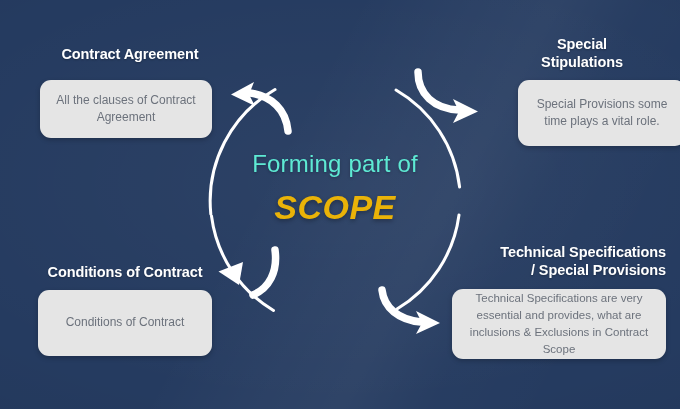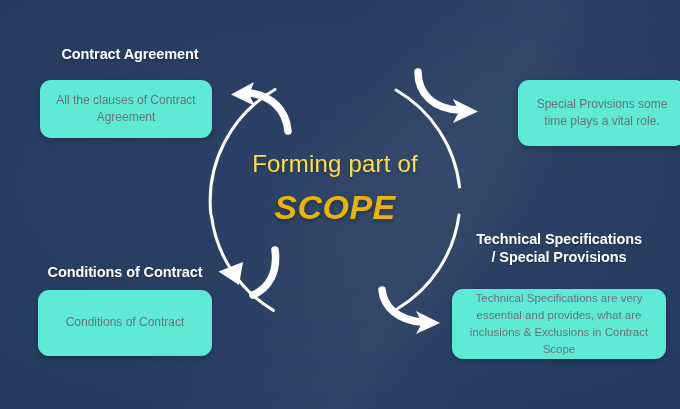--- a/index.html
+++ b/index.html
@@ -56,26 +56,26 @@
     font-weight: 700;
     font-size: 14.5px;
     line-height: 1.24;
     letter-spacing: -0.1px;
     white-space: pre-line;
     text-shadow: 0 1px 2px rgba(0,0,0,0.28);
   }
   #h-contract      { left: 40px;  top: 46px;  width: 180px; text-align: center; }
   #h-stipulations  { left: 498px; top: 36px;  width: 168px; text-align: center; }
   #h-conditions    { left: 30px;  top: 264px; width: 190px; text-align: center; }
-  #h-technical     { left: 452px; top: 231px; width: 214px; text-align: center; }
+  #h-technical     { left: 452px; top: 244px; width: 214px; text-align: right; }
 
   
   .card {
     position: absolute;
-    background: #5eead4;
+    background: #e5e5e5;
     border-radius: 11px;
     box-shadow: 0 2px 5px rgba(0,0,0,0.22);
     display: flex;
     align-items: center;
     justify-content: center;
     box-sizing: border-box;
   }
   .card p {
     margin: 0;
     color: #6c727c;
@@ -94,21 +94,21 @@
   #center-wrap {
     position: absolute;
     left: 210px;
     top: 150px;
     width: 250px;
     text-align: center;
     pointer-events: none;
   }
   #center-line1 {
     display: block;
-    color: #fde047;
+    color: #5eead4;
     font-size: 24px;
     font-weight: 300;
     letter-spacing: 0.2px;
     text-shadow: 0 1px 3px rgba(0,0,0,0.25);
   }
   #center-line2 {
     display: block;
     margin-top: 10px;
     color: #eab308;
     font-size: 34px;
@@ -163,20 +163,22 @@
   <div id="center-wrap">
     <span id="center-line1">Forming part of</span>
     <span id="center-line2">SCOPE</span>
   </div>
 
   <div class="heading" id="h-contract">Contract Agreement</div>
   <div class="card" id="card-contract">
     <p>All the clauses of Contract Agreement</p>
   </div>
 
+  <div class="heading" id="h-stipulations">Special
+Stipulations</div>
   <div class="card" id="card-stipulations">
     <p>Special Provisions some time plays a vital role.</p>
   </div>
 
   <div class="heading" id="h-conditions">Conditions of Contract</div>
   <div class="card" id="card-conditions">
     <p>Conditions of Contract</p>
   </div>
 
   <div class="heading" id="h-technical">Technical Specifications

